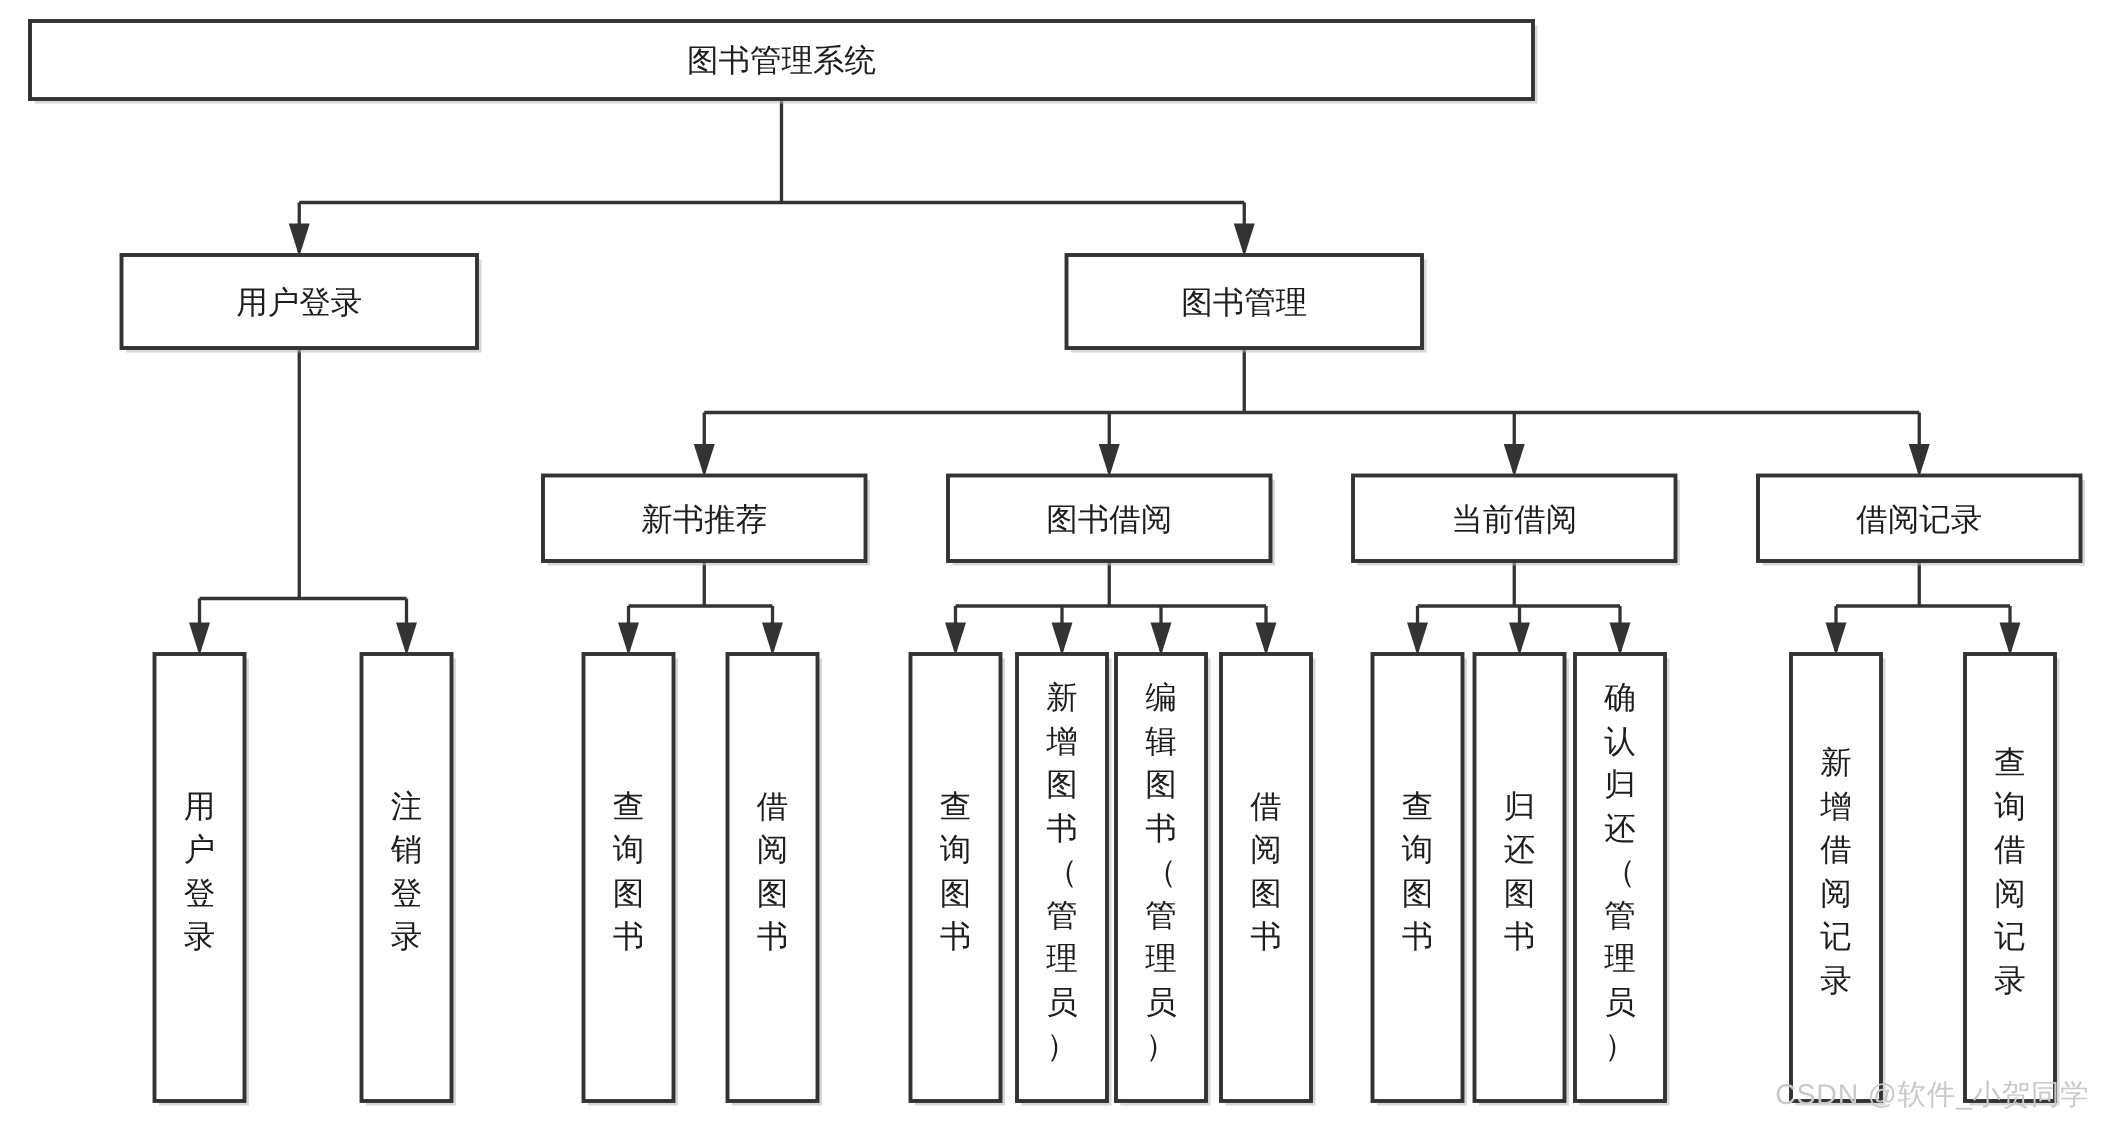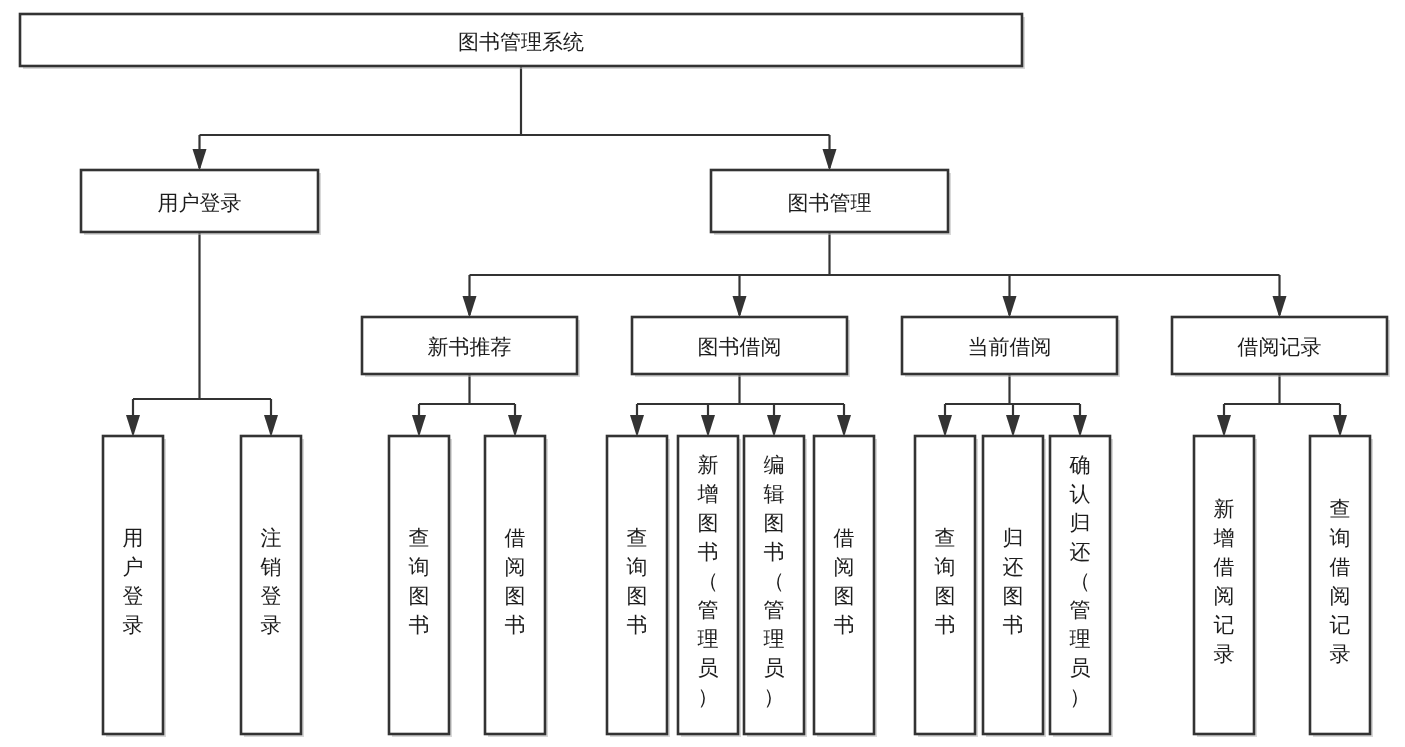--- a/index.html
+++ b/index.html
@@ -224,13 +224,14 @@
           <rect x="1194" y="436" width="60" height="298" class="node-box"></rect>
           <text class="node-label-vertical"><tspan x="1224" y="515.5">新</tspan><tspan x="1224" y="544.5">增</tspan><tspan x="1224" y="573.5">借</tspan><tspan x="1224" y="602.5">阅</tspan><tspan x="1224" y="631.5">记</tspan><tspan x="1224" y="660.5">录</tspan></text>
         </g>
         <g>
           <rect x="1313" y="439" width="60" height="298" class="node-shadow"></rect>
           <rect x="1310" y="436" width="60" height="298" class="node-box"></rect>
           <text class="node-label-vertical"><tspan x="1340" y="515.5">查</tspan><tspan x="1340" y="544.5">询</tspan><tspan x="1340" y="573.5">借</tspan><tspan x="1340" y="602.5">阅</tspan><tspan x="1340" y="631.5">记</tspan><tspan x="1340" y="660.5">录</tspan></text>
         </g>
       </g>
     </svg>
+  <div class="watermark">CSDN @软件_小贺同学</div>
 </div>
 
 </body></html>

